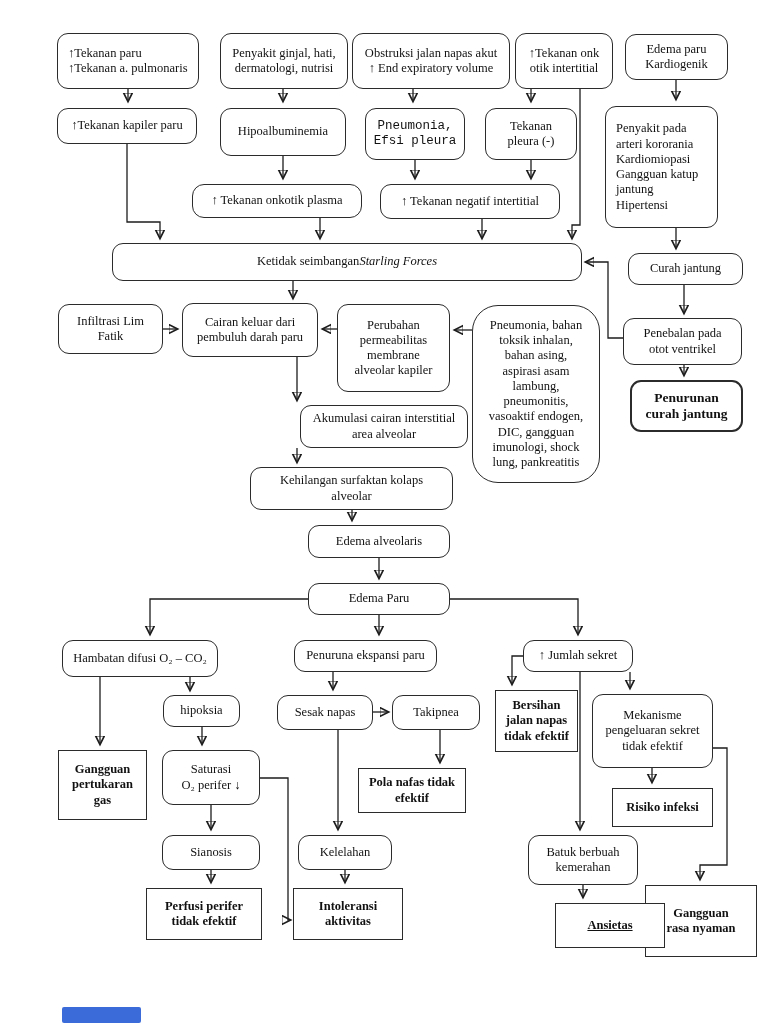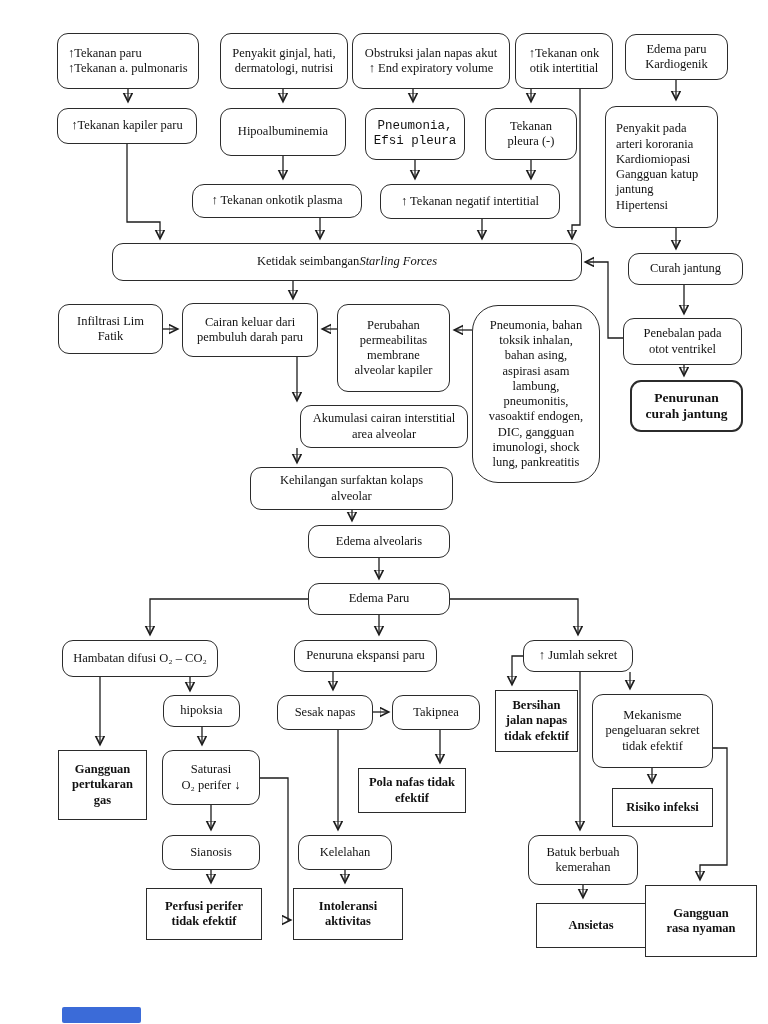--- a/index.html
+++ b/index.html
@@ -163,17 +163,17 @@
   <div class="node" style="left:298px;top:835px;width:94px;height:35px;">Kelelahan</div>
   <div class="node" style="left:528px;top:835px;width:110px;height:50px;">Batuk berbuah
 kemerahan</div>
 
   <div class="node rect" style="left:146px;top:888px;width:116px;height:52px;">Perfusi perifer
 tidak efektif</div>
   <div class="node rect" style="left:293px;top:888px;width:110px;height:52px;">Intoleransi
 aktivitas</div>
   <div class="node rect" style="left:645px;top:885px;width:112px;height:72px;">Gangguan
 rasa nyaman</div>
-  <div class="node rect" style="left:536px;top:903px;width:110px;height:45px;">Ansietas</div>
+  <div class="node rect" style="left:555px;top:903px;width:110px;height:45px;text-decoration:underline;">Ansietas</div>
 
   <div class="hl" style="left:62px;top:1007px;width:79px;height:16px;background:#3b6bd8;"></div>
 
 </div>
 
 </body></html>

